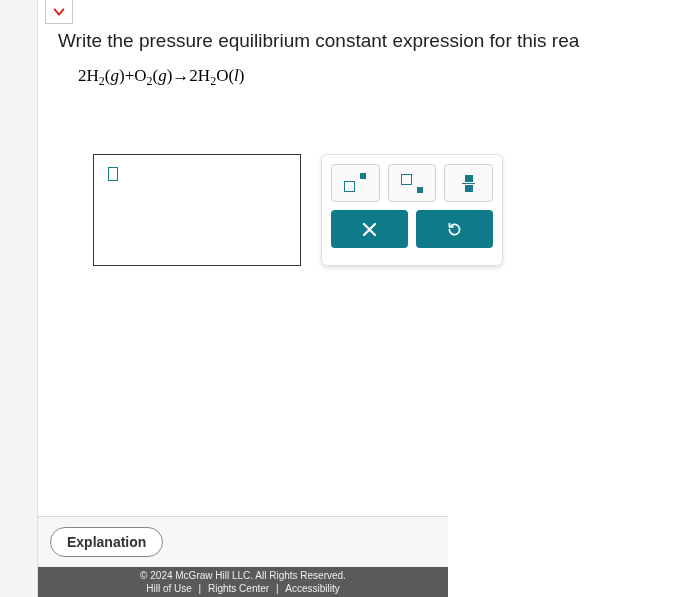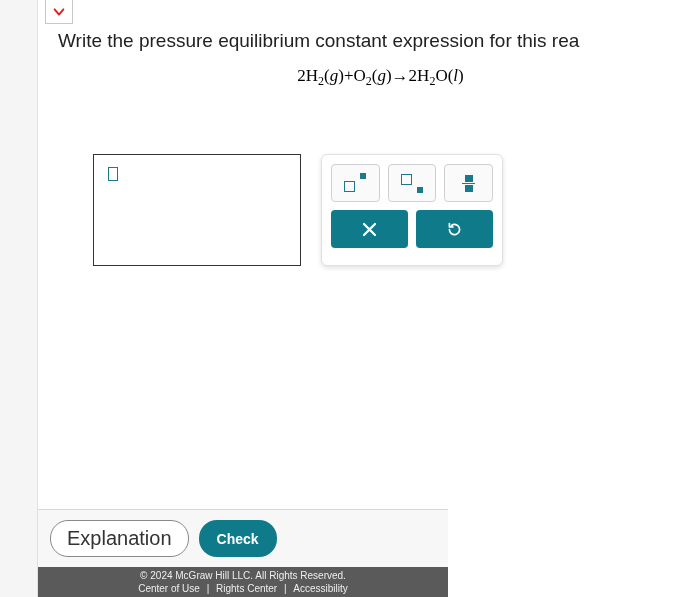--- a/index.html
+++ b/index.html
@@ -40,21 +40,20 @@
       font-size: 19px;
       color: #222;
       margin-bottom: 14px;
       white-space: nowrap;
       font-family: "Segoe UI", Arial, sans-serif;
     }
     .equation {
       font-size: 17px;
       margin-left: 20px;
       font-family: "Times New Roman", serif;
-      text-align: center;
     }
     .equation .sub { font-size: 12px; vertical-align: sub; }
     .equation .phase { font-style: italic; }
     .work-area {
       margin-top: 65px;
       margin-left: 35px;
       display: flex;
       gap: 20px;
     }
     .answer-box {
@@ -120,22 +119,22 @@
       padding: 10px 12px;
       display: flex;
       gap: 10px;
       background: #f7f7f7;
     }
     .exp-btn {
       padding: 6px 16px;
       border: 1.5px solid #888;
       border-radius: 18px;
       background: #fff;
-      font-size: 20px;
-      font-weight: normal;
+      font-size: 14px;
+      font-weight: bold;
       color: #333;
       cursor: pointer;
     }
     .check-btn {
       padding: 6px 18px;
       border: none;
       border-radius: 18px;
       background: #0e7a8a;
       color: #fff;
       font-size: 14px;
@@ -219,21 +218,20 @@
           </svg>
         </button>
       </div>
     </div>
   </div>
 </div>
 
 <div class="footer-area">
   <div class="footer-buttons">
     <button class="exp-btn">Explanation</button>
-    <button class="check-btn">Check</button>
   </div>
   <div class="copyright-bar">
     <div>© 2024 McGraw Hill LLC. All Rights Reserved.</div>
     <div class="links">
-      <a href="#">Center of Use</a><span> | </span><a href="#">Rights Center</a><span> | </span><a href="#">Accessibility</a>
+      <a href="#">Hill of Use</a><span> | </span><a href="#">Rights Center</a><span> | </span><a href="#">Accessibility</a>
     </div>
   </div>
 </div>
 
 </body></html>

